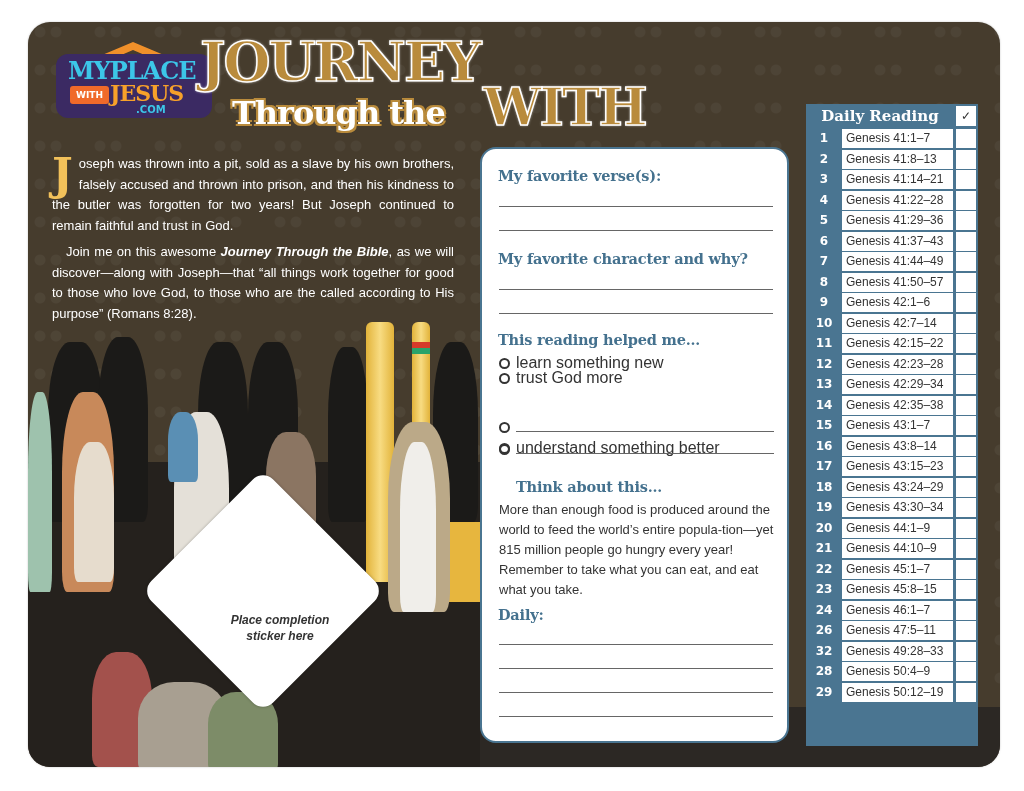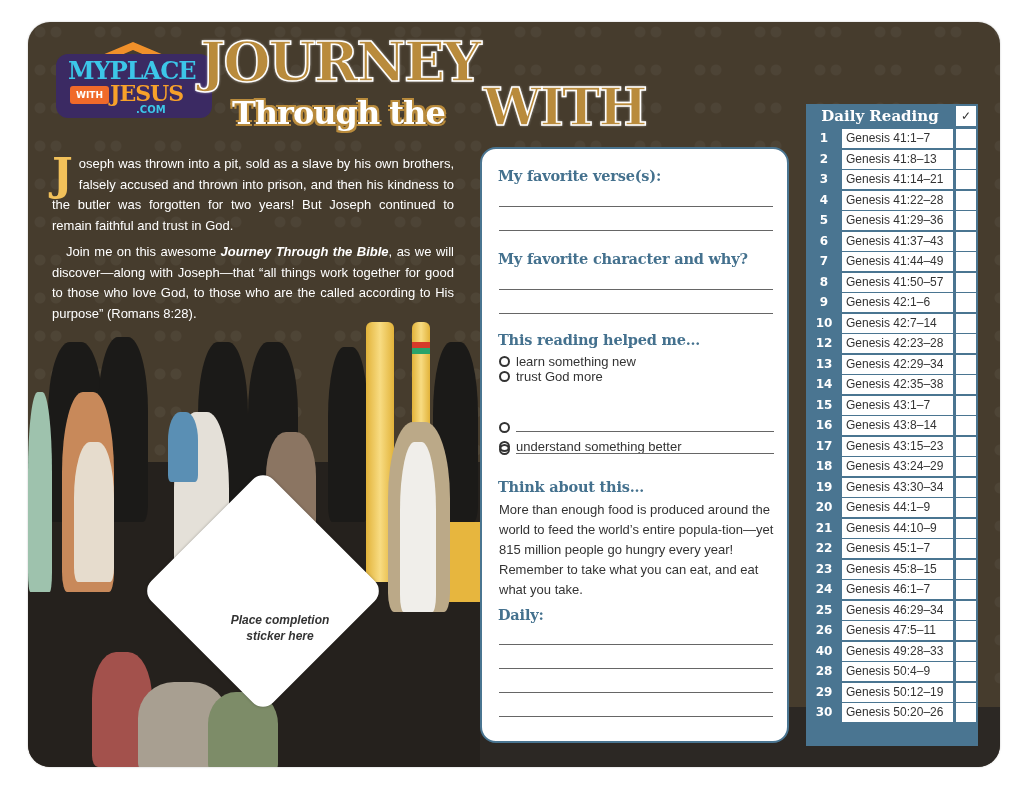--- a/index.html
+++ b/index.html
@@ -101,21 +101,21 @@
   
   .card {
     position: absolute; left: 480px; top: 147px; width: 309px; height: 596px;
     background: #fff; border-radius: 16px; border: 2px solid #4a7591;
   }
   .card h3 {
     font: bold 14.5px "DejaVu Serif", serif; color: #44718e; letter-spacing: -0.2px;
     position: absolute; left: 16px;
   }
   .line { position: absolute; left: 17px; width: 274px; height: 0; border-top: 1.5px solid #666; }
-  .opt { position: absolute; left: 17px; font-size: 13px; color: #333; display: flex; align-items: center; }
+  .opt { position: absolute; left: 17px; font-size: 16px; color: #333; display: flex; align-items: center; }
   .circle { width: 11px; height: 11px; border: 2px solid #333; border-radius: 50%; margin-right: 6px; }
   .opt-line { width: 258px; border-top: 1.5px solid #666; margin-top: 8px; }
   .think { position: absolute; left: 17px; top: 351px; width: 276px; font-size: 13px; line-height: 20px; color: #333; }
 
   
   .reading {
     position: absolute; left: 806px; top: 104px; width: 172px; height: 642px;
     background: #4a7591;
   }
   .reading-head {
@@ -228,21 +228,21 @@
   </div>
   <div class="opt" style="top:273px;">
     <span class="circle"></span>
     <span class="opt-line"></span>
   </div>
   <div class="opt" style="top:295px;">
     <span class="circle"></span>
     <span class="opt-line"></span>
   </div>
 
-  <h3 style="top:329px;">Think about this…</h3>
+  <h3 style="top:329px;margin-left:18px;">Think about this…</h3>
   <div class="think">More than enough food is produced around the world to feed the world’s entire popula-tion—yet 815 million people go hungry every year!  Remember to take what you can eat, and eat what you take.</div>
 
   <h3 style="top:457px;">Daily:</h3>
   <div class="line" style="top:495px;"></div>
   <div class="line" style="top:519px;"></div>
   <div class="line" style="top:543px;"></div>
   <div class="line" style="top:567px;"></div>
 </div>
 
 <div class="reading">
@@ -293,20 +293,25 @@
         <span class="num">9</span>
         <span class="ref">Genesis 42:1–6</span>
         <span class="box"></span>
       </div>
       <div class="row">
         <span class="num">10</span>
         <span class="ref">Genesis 42:7–14</span>
         <span class="box"></span>
       </div>
       <div class="row">
+        <span class="num">11</span>
+        <span class="ref">Genesis 42:15–22</span>
+        <span class="box"></span>
+      </div>
+      <div class="row">
         <span class="num">12</span>
         <span class="ref">Genesis 42:23–28</span>
         <span class="box"></span>
       </div>
       <div class="row">
         <span class="num">13</span>
         <span class="ref">Genesis 42:29–34</span>
         <span class="box"></span>
       </div>
       <div class="row">
@@ -358,43 +363,33 @@
         <span class="num">23</span>
         <span class="ref">Genesis 45:8–15</span>
         <span class="box"></span>
       </div>
       <div class="row">
         <span class="num">24</span>
         <span class="ref">Genesis 46:1–7</span>
         <span class="box"></span>
       </div>
       <div class="row">
-        <span class="num">25</span>
-        <span class="ref">Genesis 46:29–34</span>
-        <span class="box"></span>
-      </div>
-      <div class="row">
         <span class="num">26</span>
         <span class="ref">Genesis 47:5–11</span>
         <span class="box"></span>
       </div>
       <div class="row">
-        <span class="num">40</span>
+        <span class="num">32</span>
         <span class="ref">Genesis 49:28–33</span>
         <span class="box"></span>
       </div>
       <div class="row">
         <span class="num">28</span>
         <span class="ref">Genesis 50:4–9</span>
         <span class="box"></span>
       </div>
       <div class="row">
         <span class="num">29</span>
         <span class="ref">Genesis 50:12–19</span>
         <span class="box"></span>
       </div>
-      <div class="row">
-        <span class="num">30</span>
-        <span class="ref">Genesis 50:20–26</span>
-        <span class="box"></span>
-      </div>
     </div>
 </div>
 
 </body></html>

